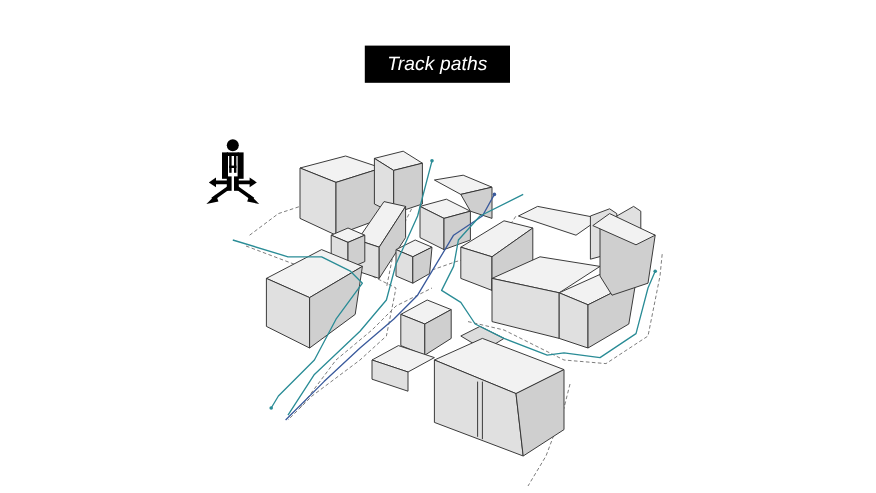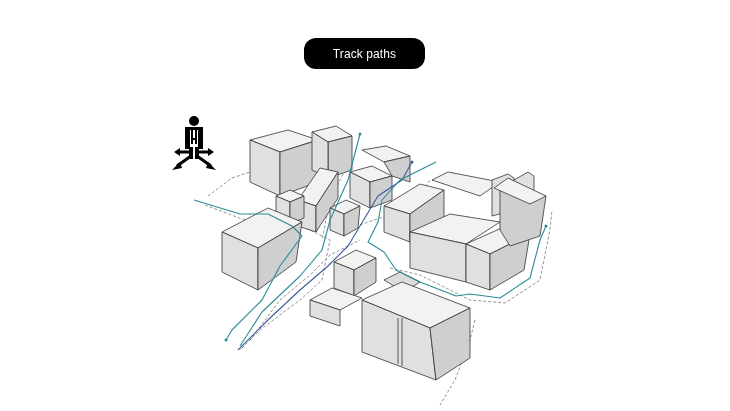--- a/index.html
+++ b/index.html
@@ -2,23 +2,23 @@
 <html><head>
   <meta charset="utf-8">
   <style>
     html, body { margin: 0; padding: 0; }
     body {
       width: 730px; height: 411px; background: #ffffff; position: relative; overflow: hidden;
       font-family: "DejaVu Sans", sans-serif;
     }
     .track-btn {
       position: absolute; left: 304px; top: 38px; width: 121px; height: 31px;
-      background: #000000; color: #ffffff; border-radius: 12px; border: none;
-      font-size: 12px; display: flex; align-items: center; justify-content: center;
-      cursor: pointer; letter-spacing: 0.1px;
+      background: #000000; color: #ffffff; border-radius: 0; border: none;
+      font-size: 16px; display: flex; align-items: center; justify-content: center;
+      cursor: pointer; letter-spacing: 0.1px; font-style: italic;
     }
     .pedestrian {
       position: absolute; left: 170px; top: 114px; width: 48px; height: 58px;
     }
     .scene {
       position: absolute; left: 0; top: 0; width: 730px; height: 411px;
     }
   </style>
 </head>
 <body>

